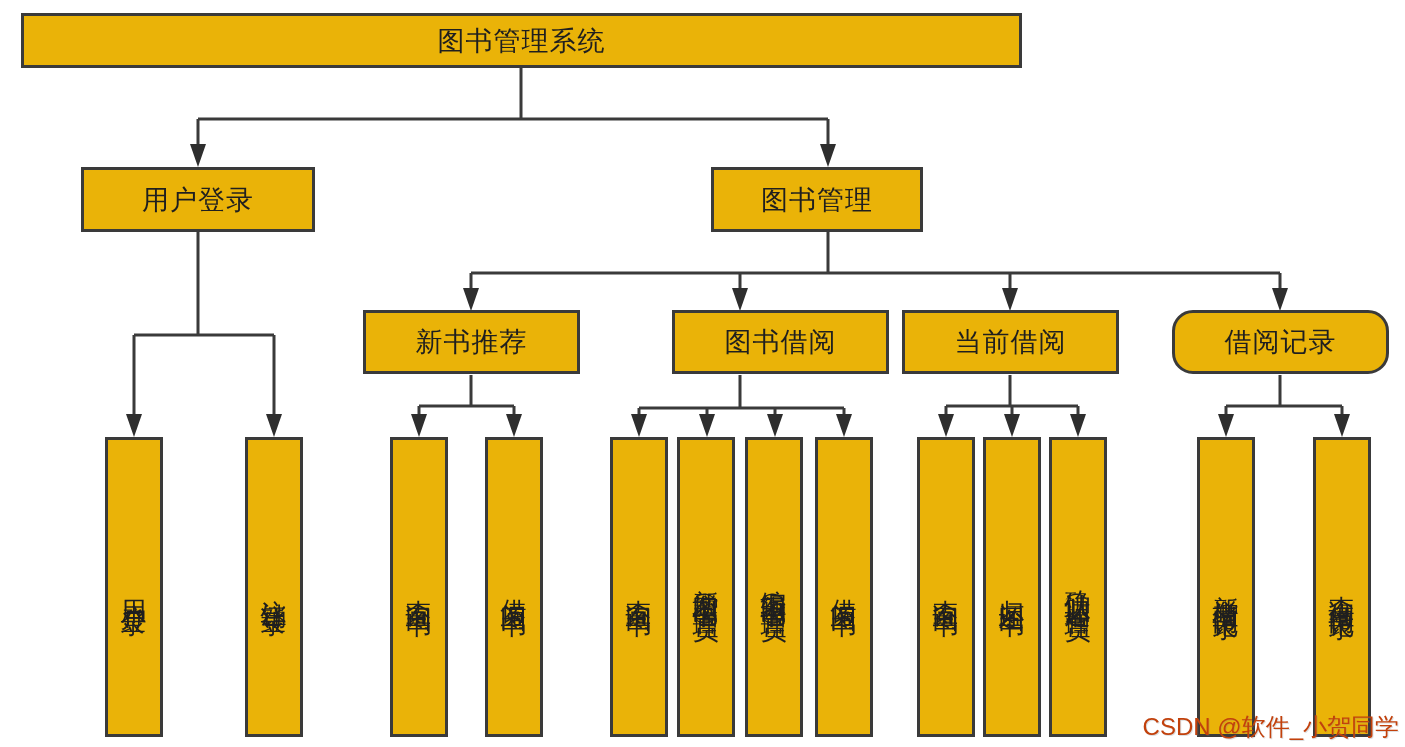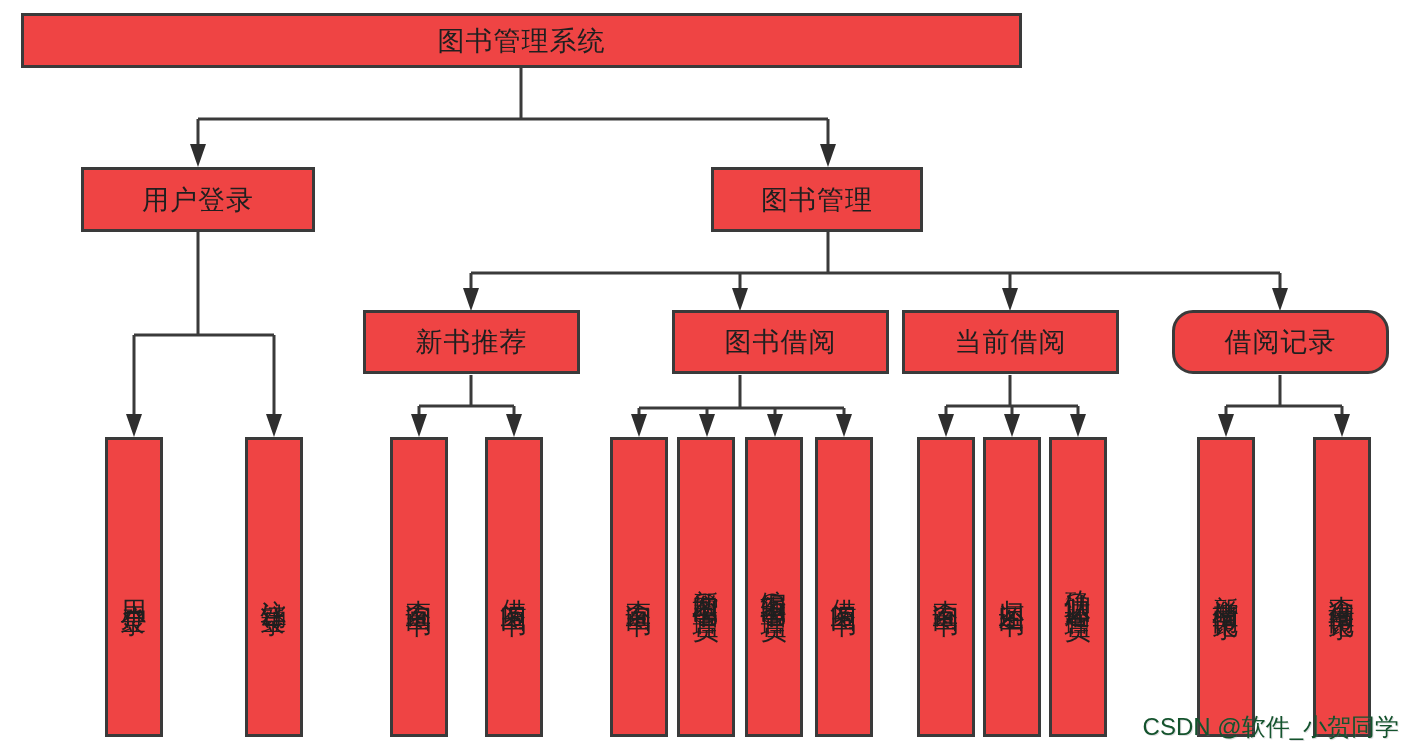--- a/index.html
+++ b/index.html
@@ -8,21 +8,21 @@
     width:1405px;height:747px;
     background:#ffffff;
     font-family:"Liberation Sans", sans-serif;
     overflow:hidden;
   }
   .wires{position:absolute;left:0;top:0;width:1405px;height:747px;pointer-events:none;}
   .node{
     position:absolute;
     box-sizing:border-box;
     border:3px solid #3a3a3a;
-    background:#ef4444;
+    background:#eab308;
     color:#1f1f1f;
     display:flex;align-items:center;justify-content:center;
     text-align:center;
   }
   .h-node{font-size:27px;letter-spacing:1px;}
   .v-node{
     font-size:26px;
     writing-mode:vertical-rl;
     letter-spacing:4px;
     line-height:1;
@@ -40,21 +40,21 @@
   .leaf{top:437px;height:300px;width:58px;}
   .lf1{left:105px;} .lf2{left:245px;}
   .lf3{left:390px;} .lf4{left:485px;}
   .lf5{left:610px;} .lf6{left:677px;} .lf7{left:745px;} .lf8{left:815px;}
   .lf9{left:917px;} .lf10{left:983px;} .lf11{left:1049px;}
   .lf12{left:1197px;} .lf13{left:1313px;}
   .watermark{
     position:absolute;
     right:6px;bottom:4px;
     font-size:24px;
-    color:#14532d;
+    color:#c2410c;
     text-shadow:1px 1px 0 rgba(120,125,130,.25);
     white-space:nowrap;
   }
 </style>
 </head>
 <body>
 
 <div class="canvas">
 
   <svg class="wires" viewBox="0 0 1405 747" xmlns="http://www.w3.org/2000/svg">

